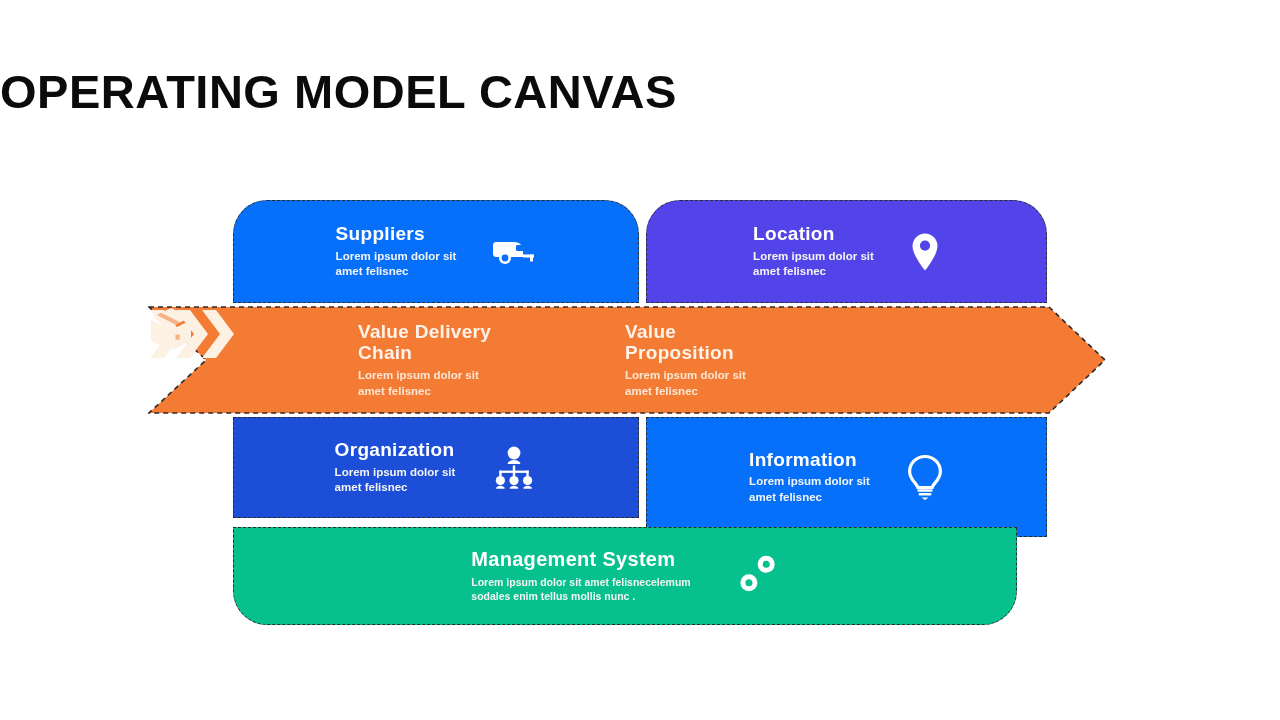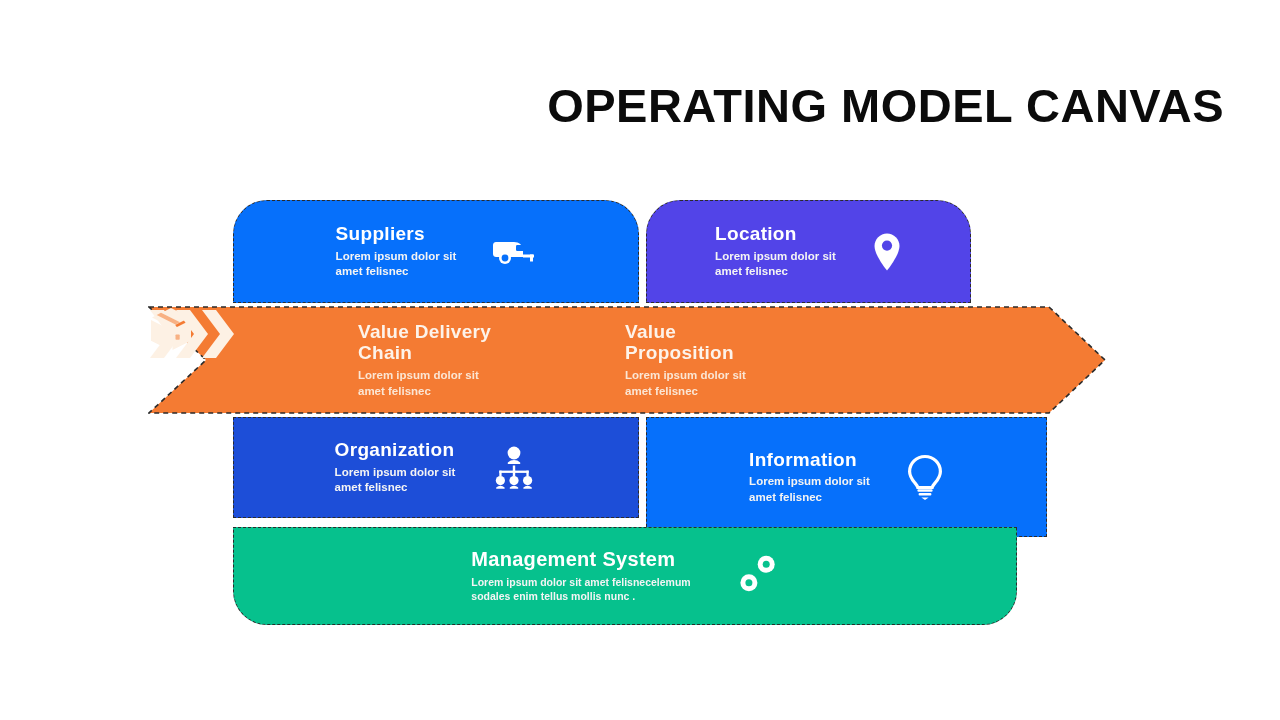--- a/index.html
+++ b/index.html
@@ -7,23 +7,23 @@
     width: 1280px; height: 720px;
     background: #ffffff;
     font-family: "Liberation Sans", sans-serif;
     overflow: hidden;
   }
   .slide { position: relative; width: 1280px; height: 720px; background: #fff; }
 
   
   .title {
     position: absolute;
-    left: 0; top: 78px;
+    left: 0; top: 64px;
     width: 1224px;
-    text-align: right;
+    text-align: left;
     font-size: 47px;
     font-weight: bold;
     letter-spacing: 0.5px;
     color: #0b0b0b;
     font-family: "Liberation Sans", sans-serif;
     white-space: nowrap;
   }
 
   
   .canvas { position: absolute; left: 0; top: 0; width: 1280px; height: 720px; }
@@ -67,21 +67,21 @@
 
   
   #card-suppliers {
     left: 233px; top: 200px; width: 406px; height: 103px;
     background: #0670fb;
     border-top-left-radius: 34px;
     border-top-right-radius: 34px;
     text-decoration: underline;
   }
   #card-location {
-    left: 646px; top: 200px; width: 325px; height: 103px;
+    left: 646px; top: 200px; width: 401px; height: 103px;
     background: #5244e8;
     border-top-left-radius: 34px;
     border-top-right-radius: 34px;
   }
   #card-organization {
     left: 233px; top: 417px; width: 406px; height: 101px;
     background: #1d4ed8;
   }
   #card-information {
     left: 646px; top: 417px; width: 401px; height: 120px;

